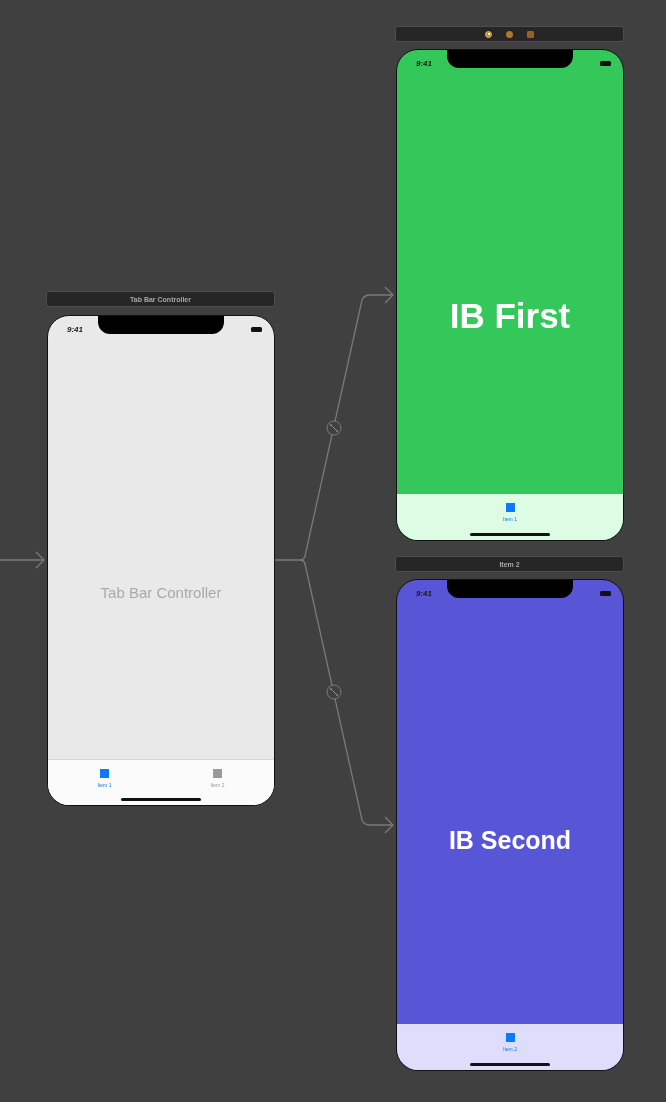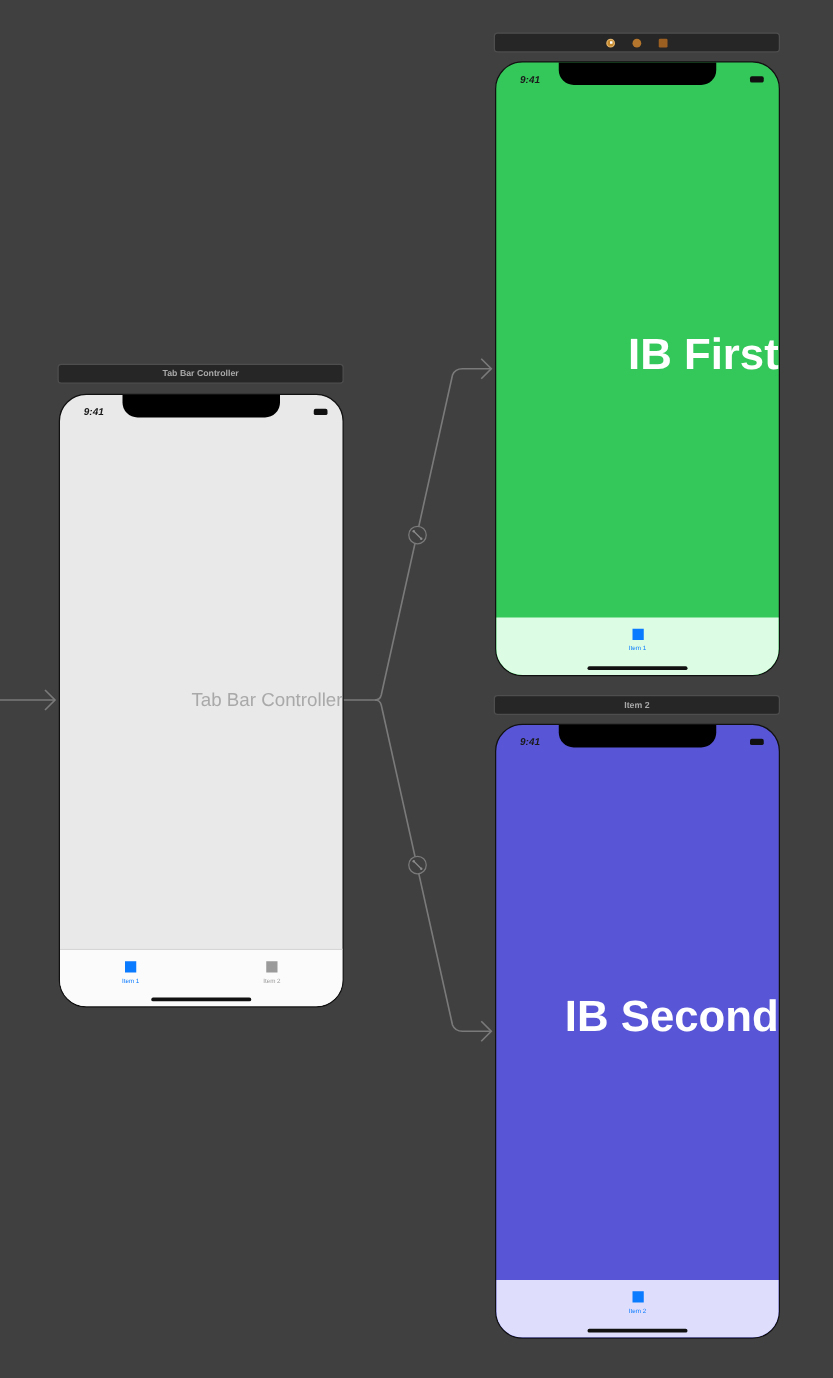--- a/index.html
+++ b/index.html
@@ -25,21 +25,21 @@
       position:absolute; top:-1px; left:50%; transform:translateX(-50%);
       width:126px; height:19px; background:#000; border-radius:0 0 12px 12px;
     }
     .status-time {
       position:absolute; top:9px; left:19px; font-size:8px; font-weight:bold; color:#1a1a1a;font-style:italic;
     }
     .battery {
       position:absolute; top:11px; right:12px; width:11px; height:5px; background:#111; border-radius:1.5px;
     }
     .center-title {
-      position:absolute; left:0; right:0; text-align:right; color:#fff; font-weight:bold;
+      position:absolute; left:0; right:0; text-align:center; color:#fff; font-weight:bold;margin-top:32px;
     }
     .tabbar {
       position:absolute; left:0; right:0; bottom:0; height:45px;
       display:flex; justify-content:space-around;
     }
     .tab-item { display:flex; flex-direction:column; align-items:center; padding-top:9px; width:100px; }
     .tab-icon { width:9px; height:9px; }
     .tab-label { font-size:5px; margin-top:4px; }
     .home-indicator {
       position:absolute; bottom:4px; left:50%; transform:translateX(-50%);
@@ -115,21 +115,21 @@
   <div class="home-indicator"></div>
 </div>
 
 <div class="scene-bar" style="left:395px; top:556px; width:229px;">
   <span>Item 2</span>
 </div>
 <div class="phone" style="left:396px; top:579px; width:228px; height:492px; background:#5856d6;">
   <div class="notch"></div>
   <span class="status-time">9:41</span>
   <div class="battery"></div>
-  <div class="center-title" style="top:214px; font-size:35px;">IB Second</div>
+  <div class="center-title" style="top:214px; font-size:25px;">IB Second</div>
   <div class="tabbar" style="background:#dedefc; height:46px; justify-content:center;">
     <div class="tab-item">
       <div class="tab-icon" style="background:#0a7aff;"></div>
       <span class="tab-label" style="color:#0a7aff;">Item 2</span>
     </div>
   </div>
   <div class="home-indicator"></div>
 </div>
 
 </body></html>

